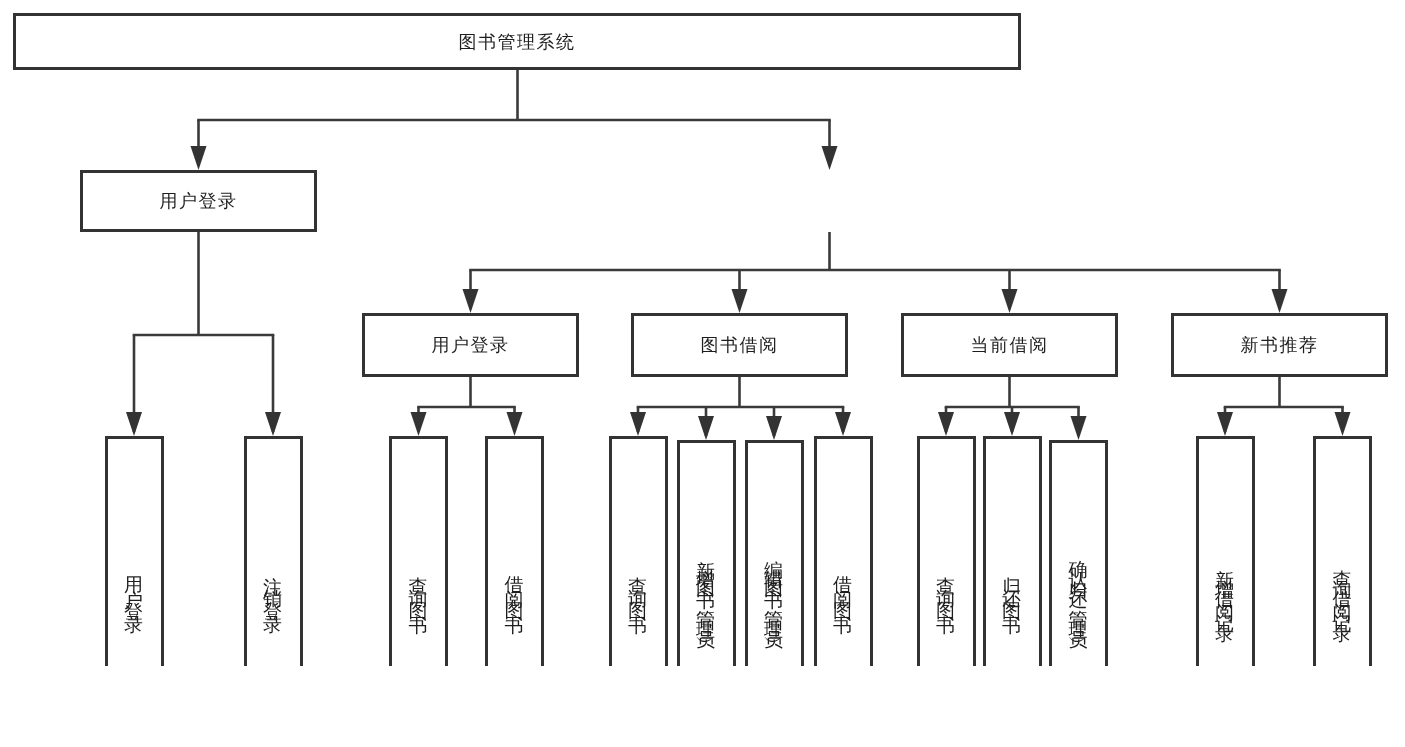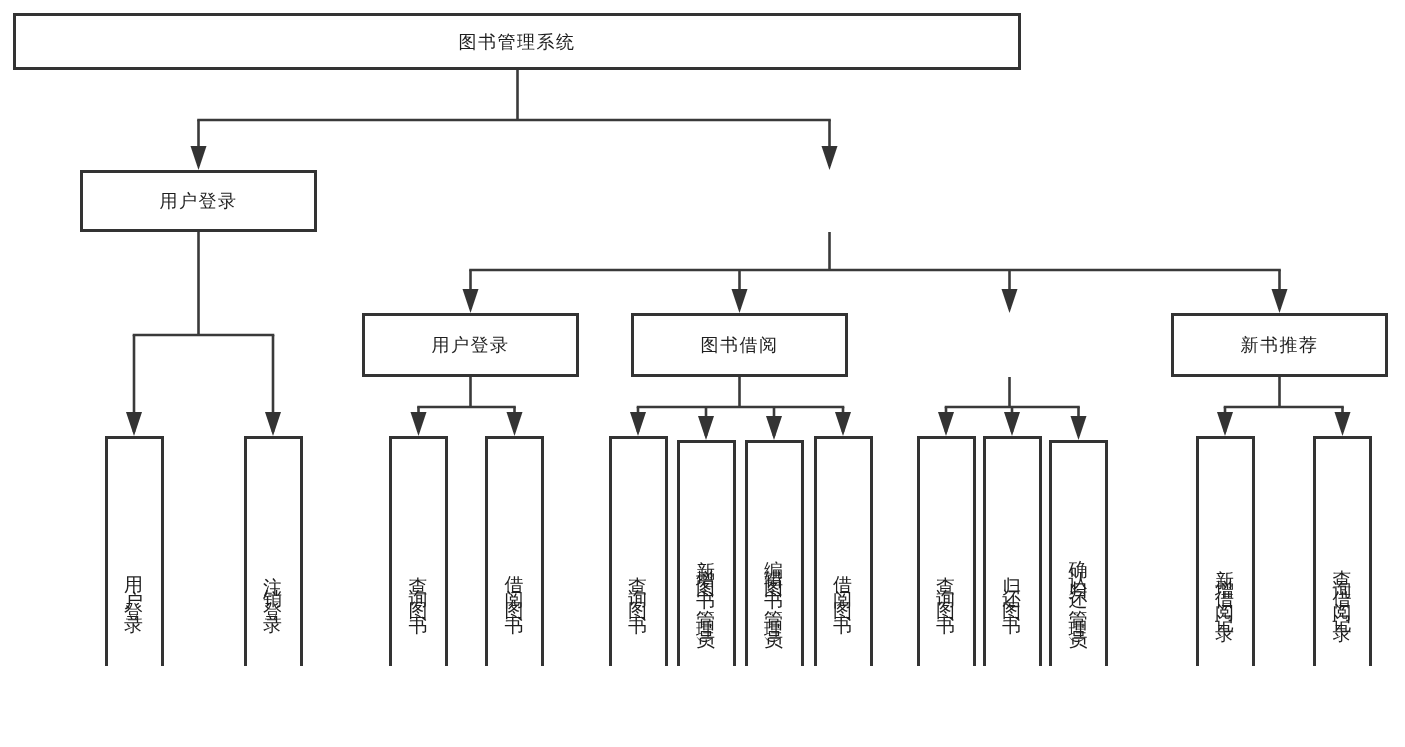--- a/index.html
+++ b/index.html
@@ -109,20 +109,23 @@
   <div class="hbox" style="left:80px;top:170px;width:237px;height:62px">
     <span class="lbl">用户登录</span>
   </div>
 
   <div class="hbox" style="left:362px;top:313px;width:217px;height:64px">
     <span class="lbl">用户登录</span>
   </div>
   <div class="hbox" style="left:631px;top:313px;width:217px;height:64px">
     <span class="lbl">图书借阅</span>
   </div>
+  <div class="hbox" style="left:901px;top:313px;width:217px;height:64px">
+    <span class="lbl">当前借阅</span>
+  </div>
   <div class="hbox" style="left:1171px;top:313px;width:217px;height:64px">
     <span class="lbl">新书推荐</span>
   </div>
 
   <div class="vbox v-short" style="left:104.5px;top:436px;width:59px;height:301px">
     <span class="lbl">用户登录</span>
   </div>
   <div class="vbox v-short" style="left:243.5px;top:436px;width:59px;height:301px">
     <span class="lbl">注销登录</span>
   </div>

